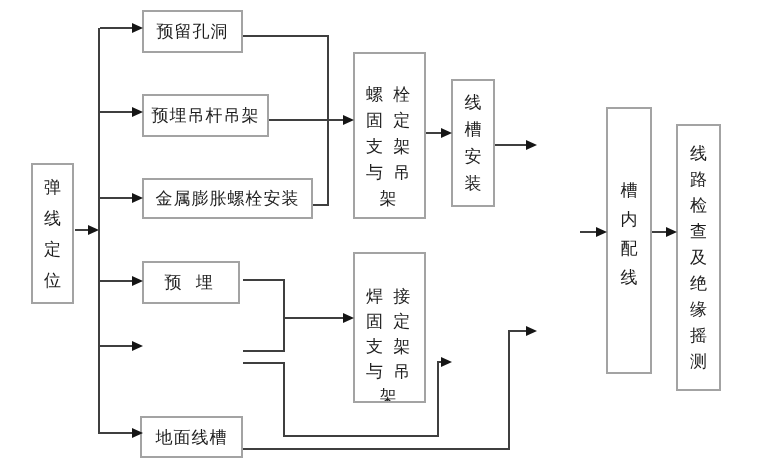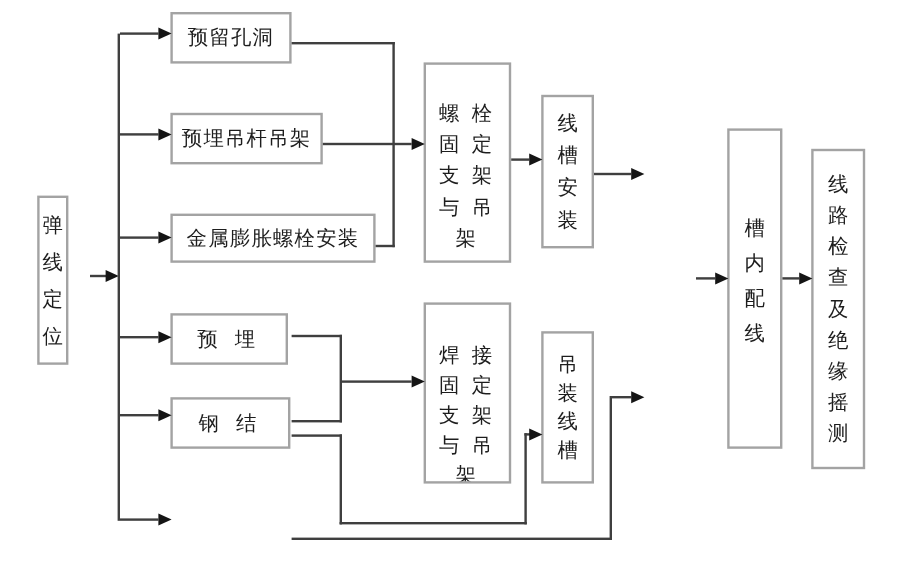--- a/index.html
+++ b/index.html
@@ -17,44 +17,44 @@
   .h{height:2px;}
   .v{width:2px;}
   .ah{position:absolute;width:0;height:0;border-top:5px solid transparent;
       border-bottom:5px solid transparent;border-left:11px solid #151515;}
 </style>
 </head>
 <body>
 
 <div class="canvas">
 
-  <div class="box" style="left:31px;top:163px;width:26px;height:141px">
+  <div class="box" style="left:31px;top:163px;width:43px;height:141px">
     <span class="vtxt" style="line-height:31px">弹线定位</span>
   </div>
 
   <div class="box" style="left:142px;top:10px;width:101px;height:43px">
     <span class="hl">预留孔洞</span>
   </div>
 
   <div class="box" style="left:142px;top:94px;width:127px;height:43px">
     <span class="hl">预埋吊杆吊架</span>
   </div>
 
   <div class="box" style="left:142px;top:178px;width:171px;height:41px">
     <span class="hl">金属膨胀螺栓安装</span>
   </div>
 
   <div class="box" style="left:142px;top:261px;width:98px;height:43px">
     <span class="hl wide">预 埋</span>
   </div>
 
-  <div class="box" style="left:142px;top:331px;width:100px;height:43px">
-    <span class="hl wide">钢 结</span>
+
+  <div class="box" style="left:140px;top:416px;width:103px;height:42px">
+    <span class="hl">地面线槽</span>
   </div>
-
 
   <div class="box col2" style="left:353px;top:52px;width:73px;height:167px;padding-top:28px">
     <div class="row" style="line-height:26px">螺 栓</div>
     <div class="row" style="line-height:26px">固 定</div>
     <div class="row" style="line-height:26px">支 架</div>
     <div class="row" style="line-height:26px">与 吊</div>
     <div class="row" style="line-height:26px">架</div>
   </div>
 
   <div class="box col2 clip" style="left:353px;top:252px;width:73px;height:151px;padding-top:30px">
@@ -62,23 +62,20 @@
     <div class="row" style="line-height:25px">固 定</div>
     <div class="row" style="line-height:25px">支 架</div>
     <div class="row" style="line-height:25px">与 吊</div>
     <div class="row" style="line-height:25px">架</div>
   </div>
 
   <div class="box" style="left:451px;top:79px;width:44px;height:128px">
     <span class="vtxt" style="line-height:27px">线槽安装</span>
   </div>
 
-  <div class="box" style="left:451px;top:276px;width:44px;height:127px">
-    <span class="vtxt" style="line-height:24px">吊装线槽</span>
-  </div>
 
 
   <div class="box" style="left:606px;top:107px;width:46px;height:267px;padding-bottom:14px">
     <span class="vtxt" style="line-height:29px">槽内配线</span>
   </div>
 
   <div class="box" style="left:676px;top:124px;width:45px;height:267px">
     <span class="vtxt" style="line-height:26px">线路检查及绝缘摇测</span>
   </div>
 

